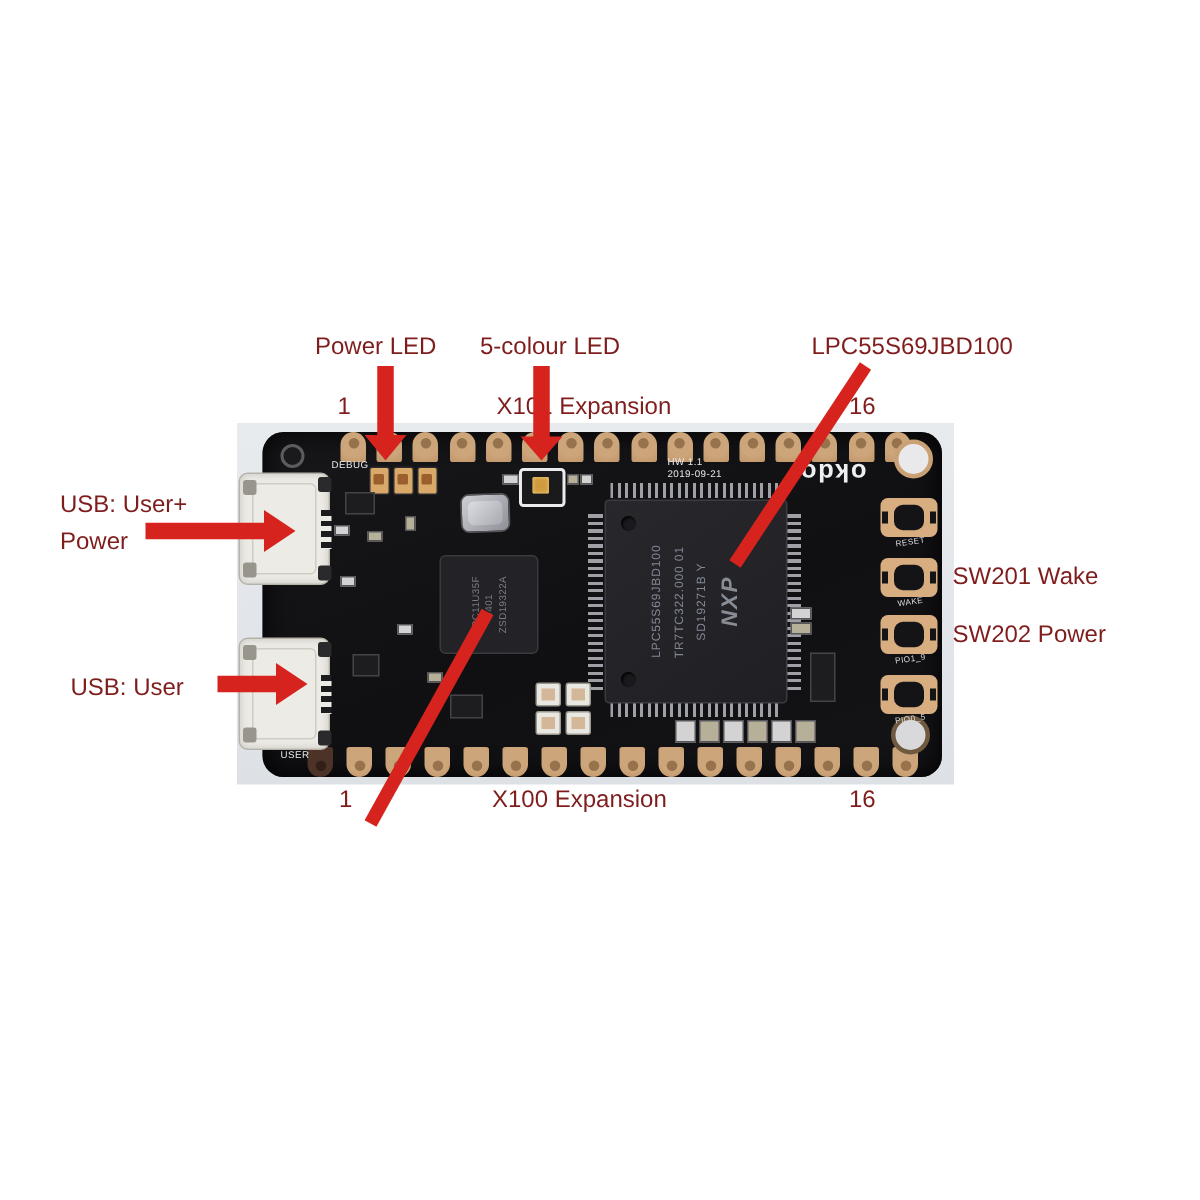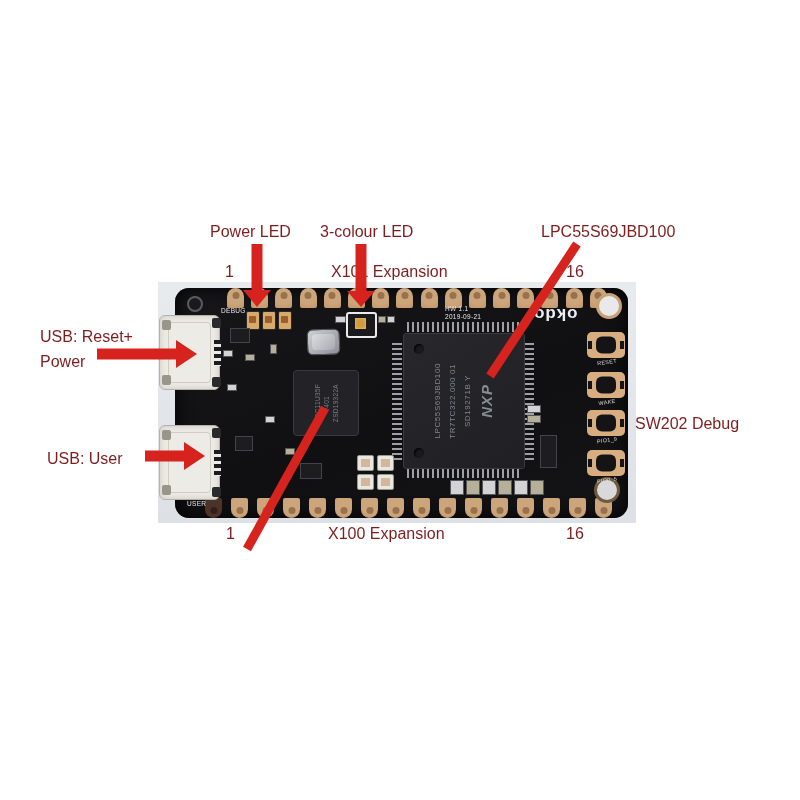--- a/index.html
+++ b/index.html
@@ -79,31 +79,32 @@
   .wpad{position:absolute;width:15px;height:14px;background:#e9e7e1;border:1px solid #9a978f;border-radius:2px;}
   .wpad::after{content:'';position:absolute;inset:3px;background:#caa27a;opacity:.7;}
   .annotations{position:absolute;left:0;top:0;z-index:3;pointer-events:none;}
 </style>
 </head>
 <body>
 
 <div class="canvas">
 
   <div class="label" style="left:210px;top:219px;">Power LED</div>
-  <div class="label" style="left:320px;top:219px;">3-colour LED</div>
+  <div class="label" style="left:320px;top:219px;">5-colour LED</div>
   <div class="label" style="left:541px;top:219px;">LPC55S69JBD100</div>
   <div class="label" style="left:225px;top:259px;">1</div>
   <div class="label" style="left:331px;top:259px;">X101 Expansion</div>
   <div class="label" style="left:566px;top:259px;">16</div>
   <div class="label" style="left:40px;top:324px;">
-    <div>USB: Reset+</div>
+    <div>USB: User+</div>
     <div>Power</div>
   </div>
   <div class="label" style="left:47px;top:446px;">USB: User</div>
-  <div class="label" style="left:635px;top:411px;">SW202 Debug</div>
+  <div class="label" style="left:635px;top:372px;">SW201 Wake</div>
+  <div class="label" style="left:635px;top:411px;">SW202 Power</div>
   <div class="label" style="left:226px;top:521px;">1</div>
   <div class="label" style="left:328px;top:521px;">X100 Expansion</div>
   <div class="label" style="left:566px;top:521px;">16</div>
 
   <div class="photo">
     <div class="board">
 
       <div class="pin-row pin-row-top">
           <div class="pin"></div>
           <div class="pin"></div>

